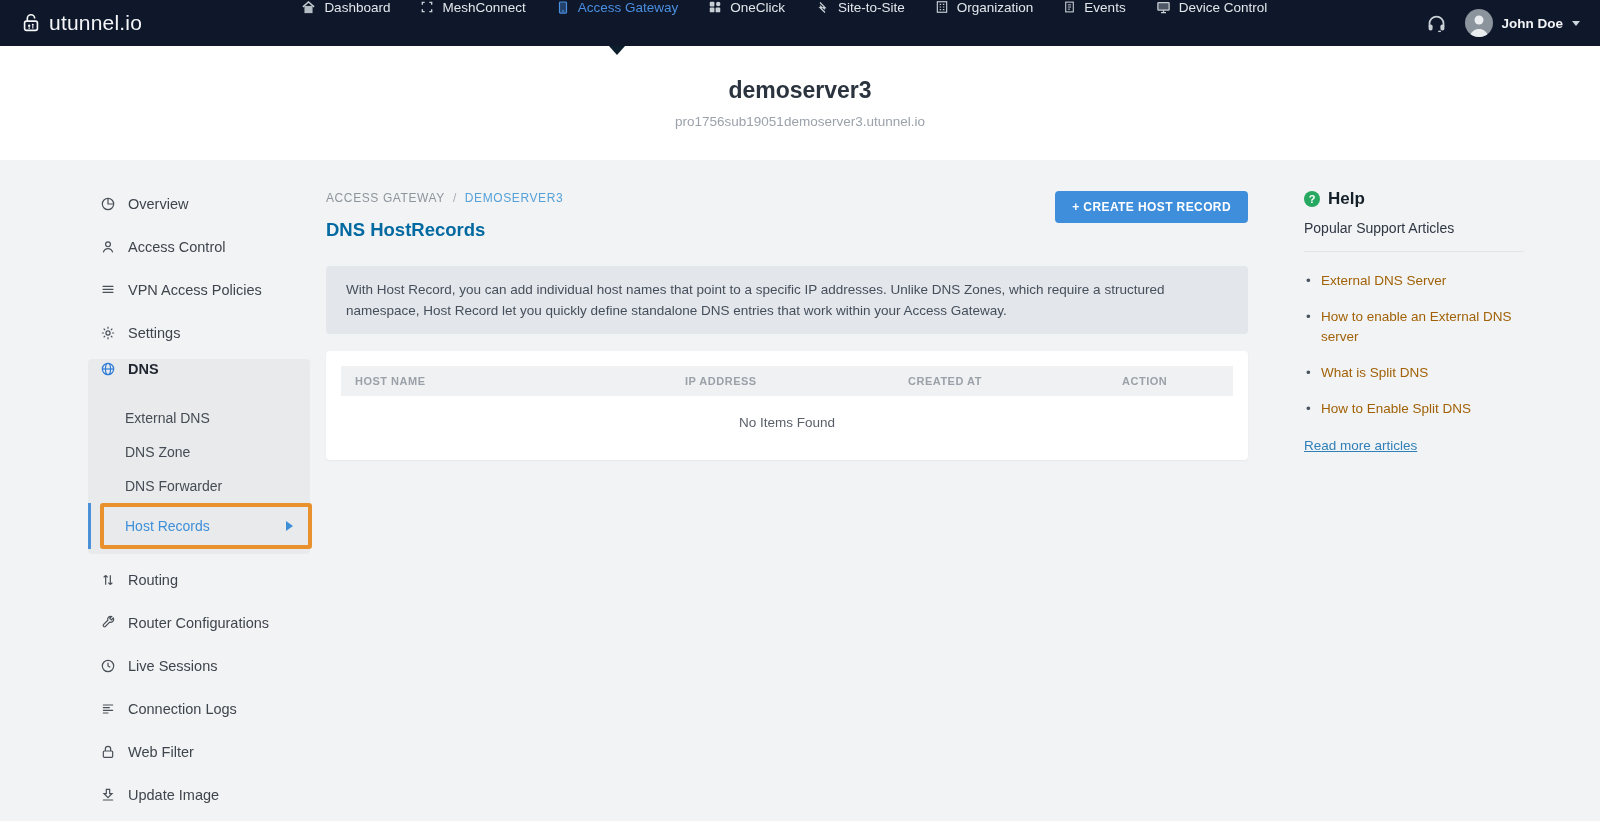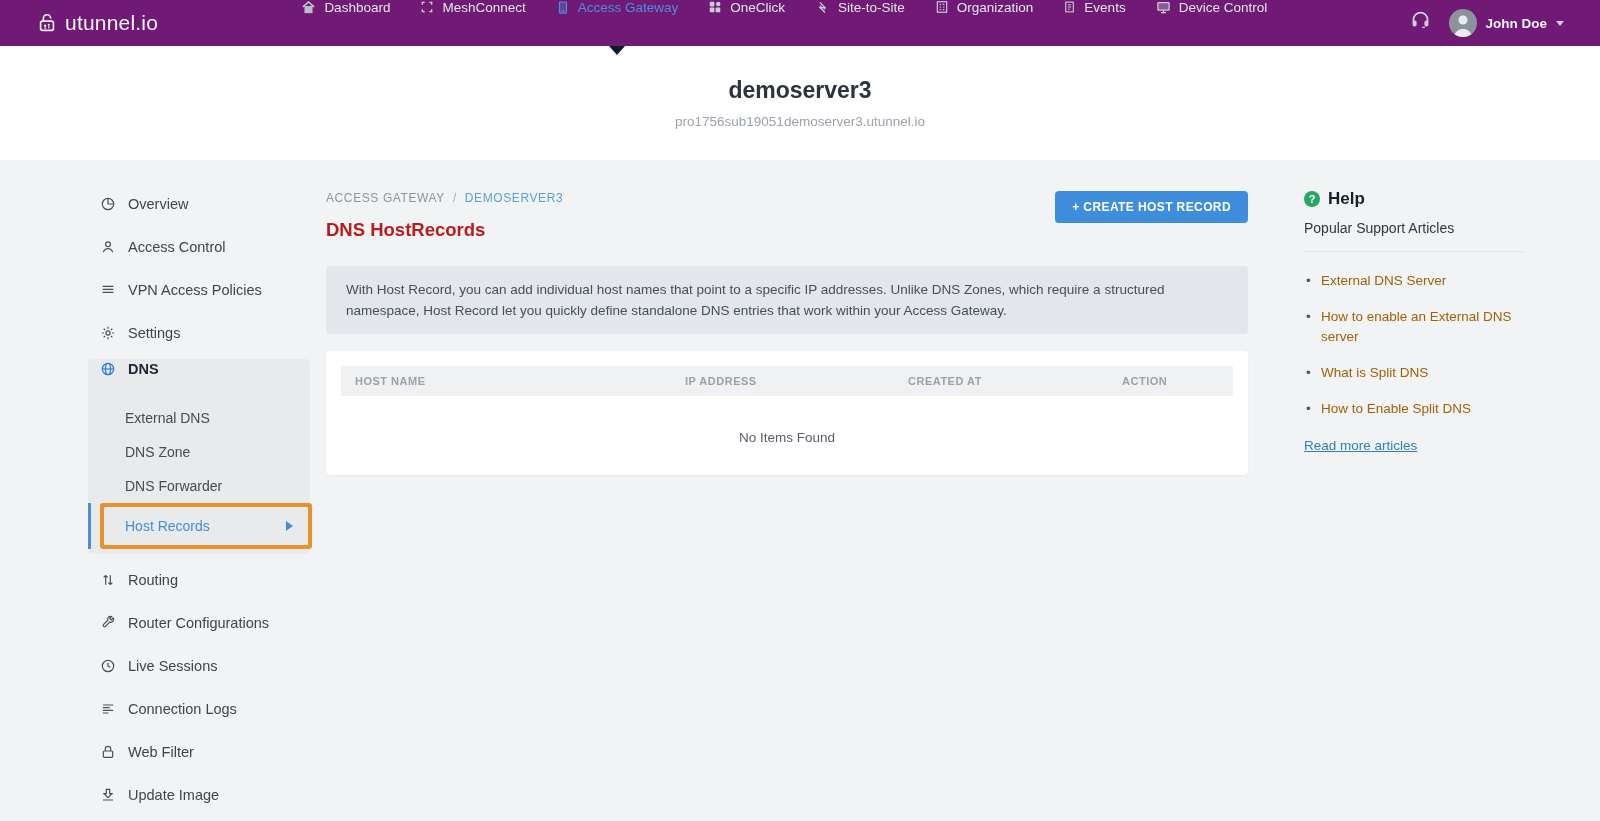--- a/index.html
+++ b/index.html
@@ -6,41 +6,41 @@
   html,body { margin:0; padding:0; }
   body {
     width:1600px; height:821px; overflow:hidden;
     font-family:"Liberation Sans", sans-serif;
     background:#F2F3F5; color:#3F454D;
   }
   svg { display:block; }
 
   
   .navbar {
-    height:46px; background:#701a75; display:flex; align-items:center;
-    padding:0 36px; position:relative; z-index:5;
+    height:46px; background:#0f172a; display:flex; align-items:center;
+    padding:0 20px; position:relative; z-index:5;
   }
   .brand { display:flex; align-items:center; gap:7px; color:#FFFFFF; cursor:pointer; }
   .brand-name { font-size:21px; letter-spacing:0.2px; color:#F4F6F8; }
   .nav-items { display:flex; align-items:center; margin:0 auto; }
   .nav-item {
     position:relative; display:flex; gap:8px;
     padding:0 15px; height:46px; font-size:13.5px; font-weight:500;
     color:#E2E7EB; cursor:pointer; white-space:nowrap;
   }
   .nav-item .icn { color:#C7CED4; }
   .nav-item.active { color:#4A8FE0; }
   .nav-item.active .icn { color:#4A8FE0; }
   .nav-item.active::after {
     content:""; position:absolute; left:50%; transform:translateX(-50%);
     top:46px; width:0; height:0;
     border-left:8px solid transparent; border-right:8px solid transparent;
     border-top:9px solid #0C1D2B;
   }
-  .nav-right { display:flex; gap:18px; }
+  .nav-right { display:flex; align-items:center; gap:18px; }
   .headset { color:#C9D0D6; cursor:pointer; }
   .user-menu { display:flex; align-items:center; gap:8px; cursor:pointer; }
   .avatar {
     width:28px; height:28px; border-radius:50%; background:#8B949C;
     overflow:hidden; display:flex; align-items:flex-end; justify-content:center;
   }
   .user-name { font-size:13.5px; font-weight:700; color:#F2F4F6; }
   .caret-down {
     width:0; height:0; border-left:4px solid transparent; border-right:4px solid transparent;
     border-top:5px solid #CDD4DA; margin-left:1px;
@@ -88,40 +88,40 @@
     border-left:7px solid #3E8FD8;
   }
 
   
   .main { width:922px; margin-left:16px; padding-top:31px; flex:none; }
   .main-header { display:flex; justify-content:space-between; align-items:flex-start; }
   .breadcrumb { display:flex; gap:8px; font-size:12px; font-weight:500; letter-spacing:0.6px; }
   .crumb-parent { color:#8E959C; cursor:pointer; }
   .crumb-sep { color:#A8AEB4; }
   .crumb-current { color:#55A1D8; cursor:pointer; }
-  .page-title { font-size:18.5px; font-weight:700; color:#b91c1c; margin-top:14px; }
+  .page-title { font-size:18.5px; font-weight:700; color:#0369a1; margin-top:14px; }
   .create-btn {
     background:#3E8EDC; color:#FFFFFF; font-family:inherit; font-size:12px; font-weight:700;
     letter-spacing:0.4px; padding:9px 17px; border:none; border-radius:4px; cursor:pointer;
   }
   .info-box {
     margin-top:25px; background:#E3E6EA; border-radius:4px; padding:13px 20px;
     font-size:13.5px; line-height:21px; color:#454F5B;
   }
   .card {
     margin-top:17px; background:#FFFFFF; border-radius:4px;
     padding:15px 15px 0; box-shadow:0 1px 2px rgba(20,30,40,0.05);
   }
   table.records { width:100%; border-collapse:collapse; }
   table.records th {
     background:#F0F1F3; font-size:11px; font-weight:700; color:#9BA1A9;
     letter-spacing:0.5px; text-align:left; padding:9px 14px;
   }
   th.col-0 { width:37%; } th.col-1 { width:25%; } th.col-2 { width:24%; } th.col-3 { width:14%; }
-  .empty-row { text-align:center; padding:34px 0 30px; font-size:13.5px; color:#59606A; }
+  .empty-row { text-align:center; padding:19px 0 30px; font-size:13.5px; color:#59606A; }
 
   
   .help { width:220px; margin-left:56px; padding-top:29px; flex:none; }
   .help-title-row { display:flex; align-items:center; gap:8px; }
   .q-icon {
     width:16px; height:16px; border-radius:50%; background:#27A860; color:#FFFFFF;
     font-size:11px; font-weight:700; display:flex; align-items:center; justify-content:center;
   }
   .help-title { font-size:17px; font-weight:700; color:#15202B; }
   .help-sub { margin-top:11px; font-size:14px; font-weight:500; color:#2E3743; }

